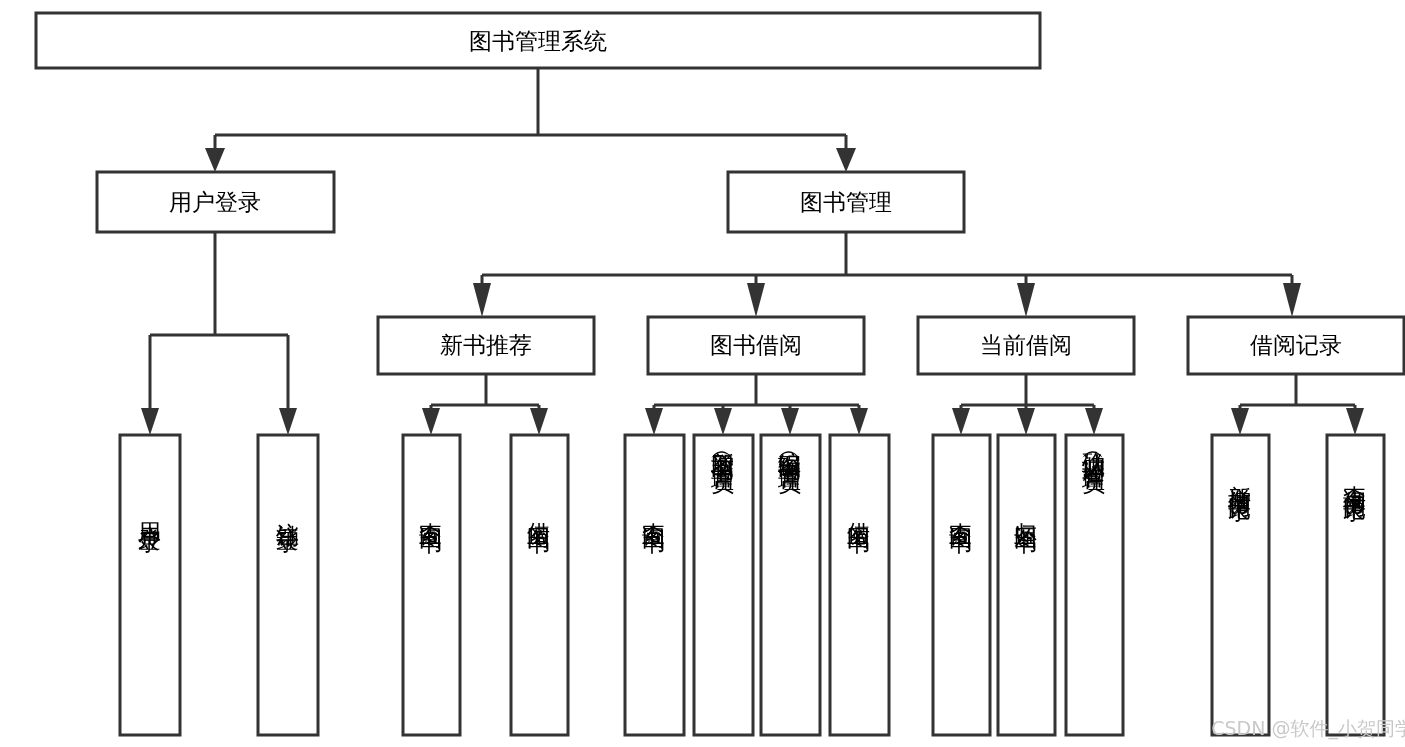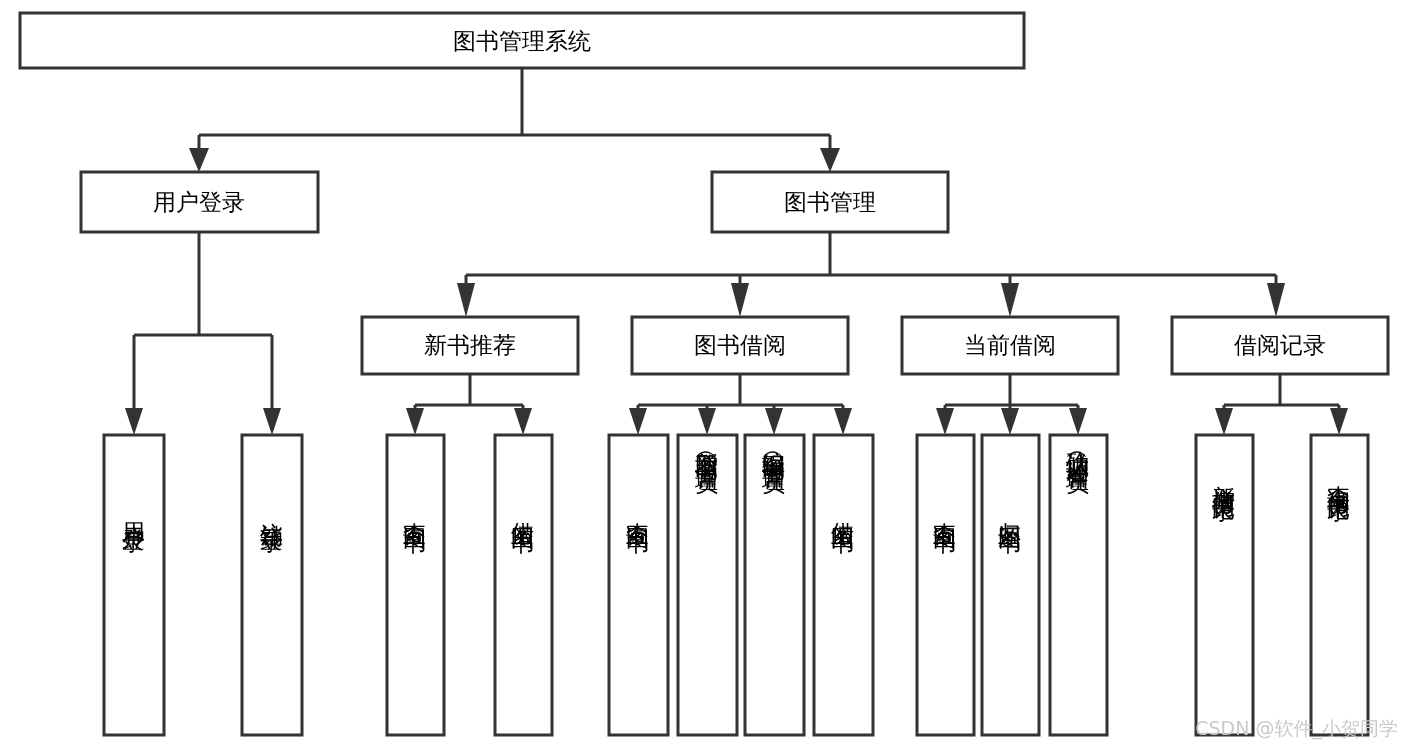--- a/index.html
+++ b/index.html
@@ -9,21 +9,21 @@
   }
   body {
     width: 1405px;
     height: 747px;
     font-family: "DejaVu Sans", "Liberation Sans", sans-serif;
     overflow: hidden;
     position: relative;
   }
   #diagram-root {
     position: absolute;
-    left: 0;
+    left: 16px;
     top: 0;
     width: 1239px;
     height: 747px;
   }
   .node-box {
     fill: #ffffff;
     stroke: #333333;
     stroke-width: 3;
   }
   .node-label {

